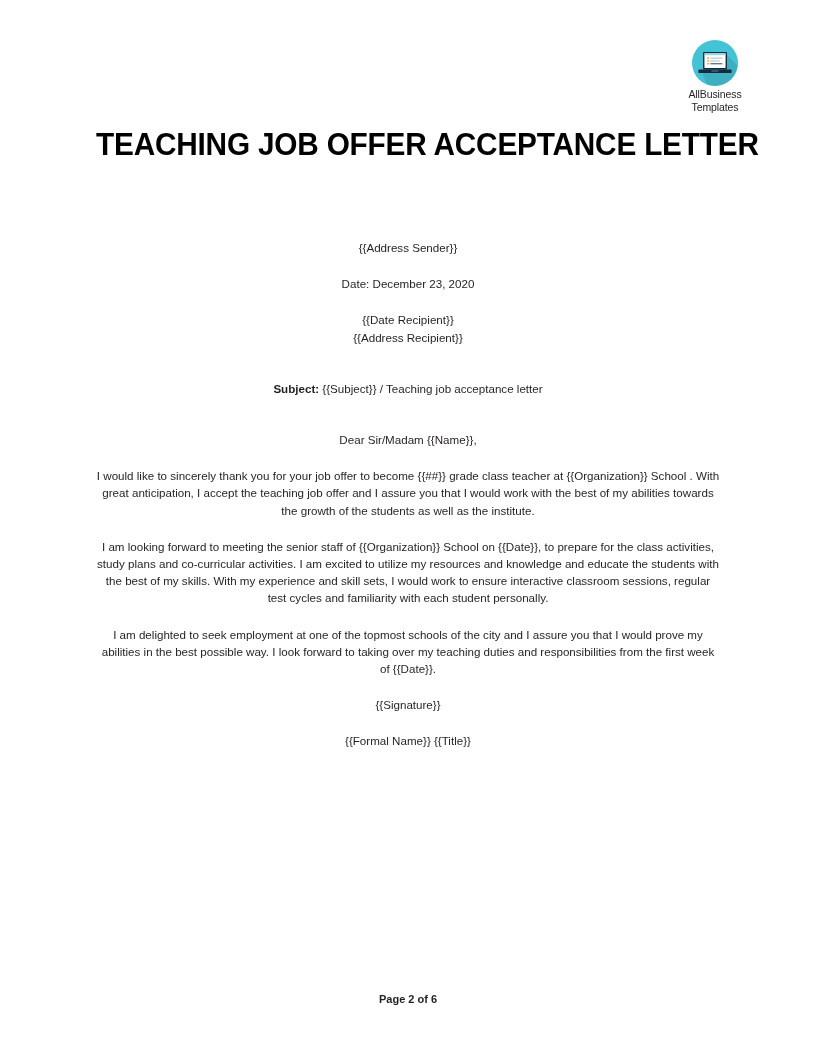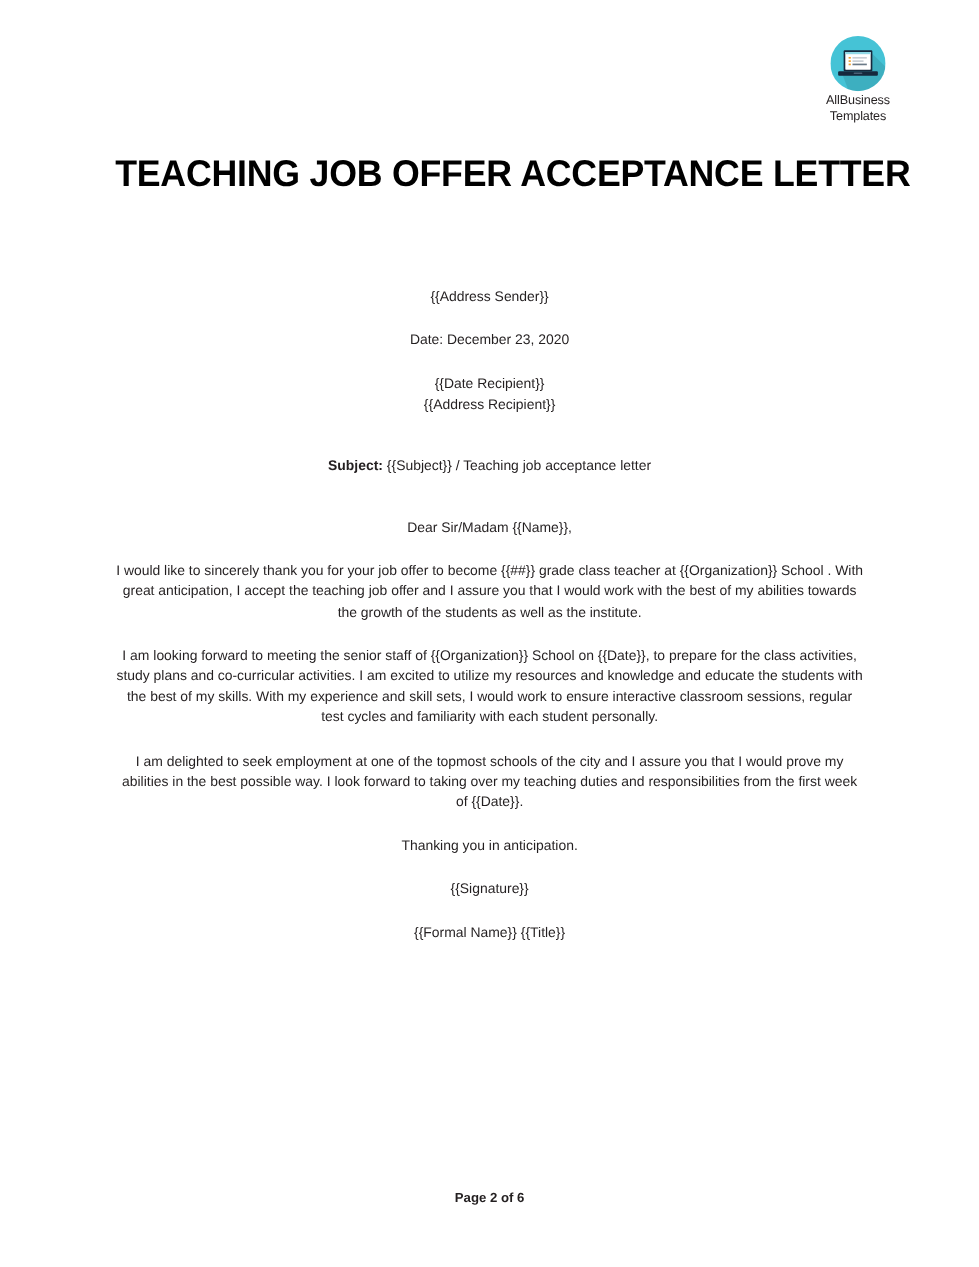--- a/index.html
+++ b/index.html
@@ -12,21 +12,21 @@
     height: 1056px;
     position: relative;
     font-family: "Liberation Sans", sans-serif;
     color: #231f20;
     overflow: hidden;
   }
 
   
   .logo-block {
     position: absolute;
-    top: 30px;
+    top: 40px;
     right: 53px;
     width: 96px;
     text-align: center;
   }
   .logo-mark {
     width: 46px;
     height: 46px;
     margin: 0 auto;
     display: block;
   }
@@ -149,21 +149,20 @@
 
   <p class="blk">Dear Sir/Madam {{Name}},</p>
 
   <p class="blk para">I would like to sincerely thank you for your job offer to become {{##}} grade class teacher at {{Organization}} School . With great anticipation, I accept the teaching job offer and I assure you that I would work with the best of my abilities towards the growth of the students as well as the institute.</p>
 
   <p class="blk para">I am looking forward to meeting the senior staff of {{Organization}} School on {{Date}}, to prepare for the class activities, study plans and co-curricular activities. I am excited to utilize my resources and knowledge and educate the students with the best of my skills. With my experience and skill sets, I would work to ensure interactive classroom sessions, regular test cycles and familiarity with each student personally.</p>
 
   <p class="blk para">I am delighted to seek employment at one of the topmost schools of the city and I assure you that I would prove my abilities in the best possible way. I look forward to taking over my teaching duties and responsibilities from the first week of {{Date}}.</p>
 
 
-  <p class="blk para">Thanking you in anticipation.</p>
 
 
   <p class="blk para">{{Signature}}</p>
 
   <p class="blk para">{{Formal Name}} {{Title}}</p>
 
 </div>
 
 <div class="page-footer">Page 2 of 6</div>
 

